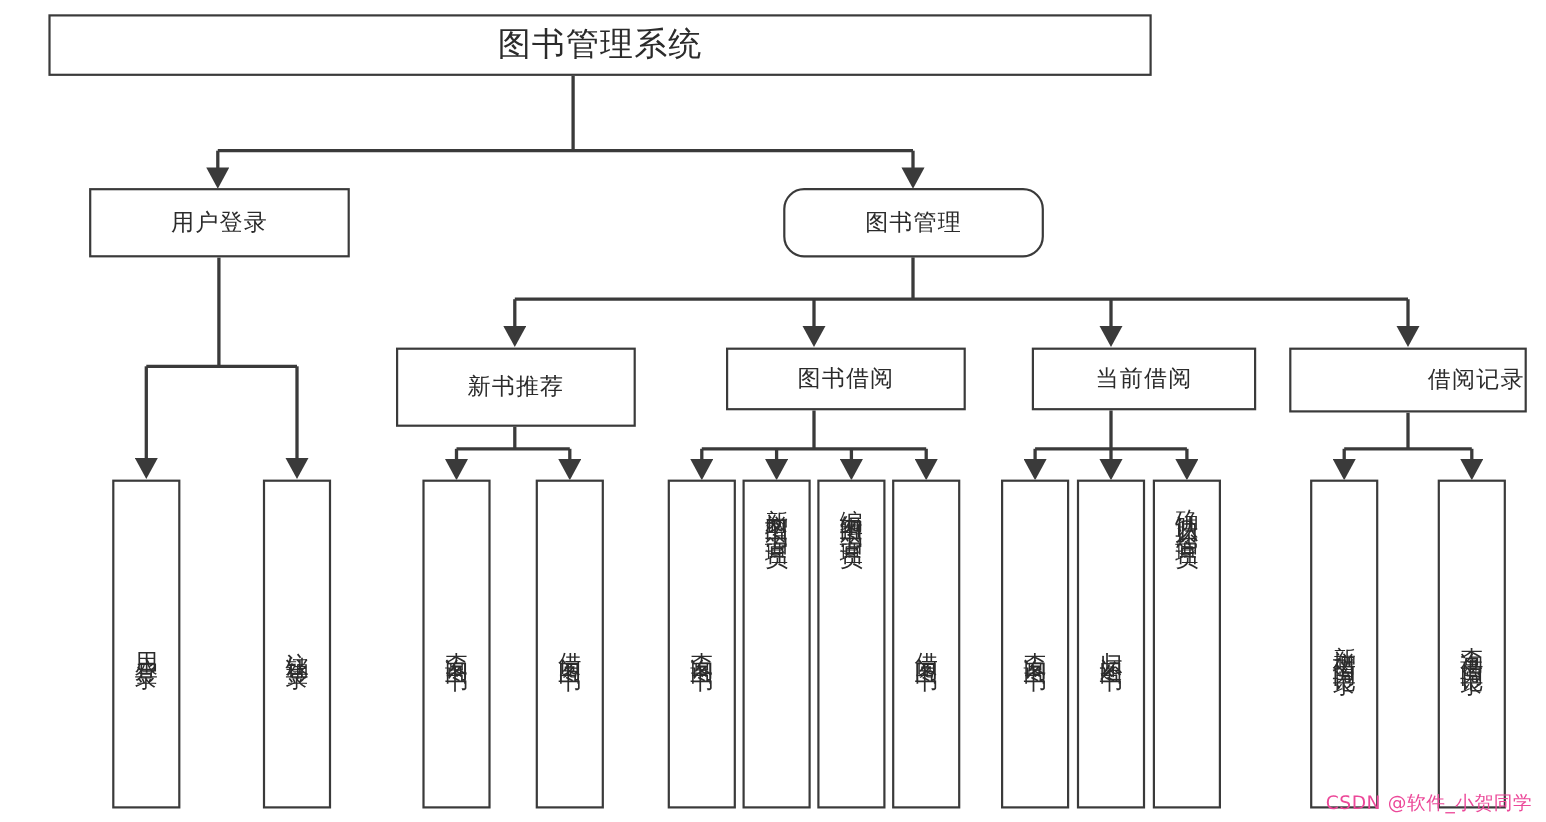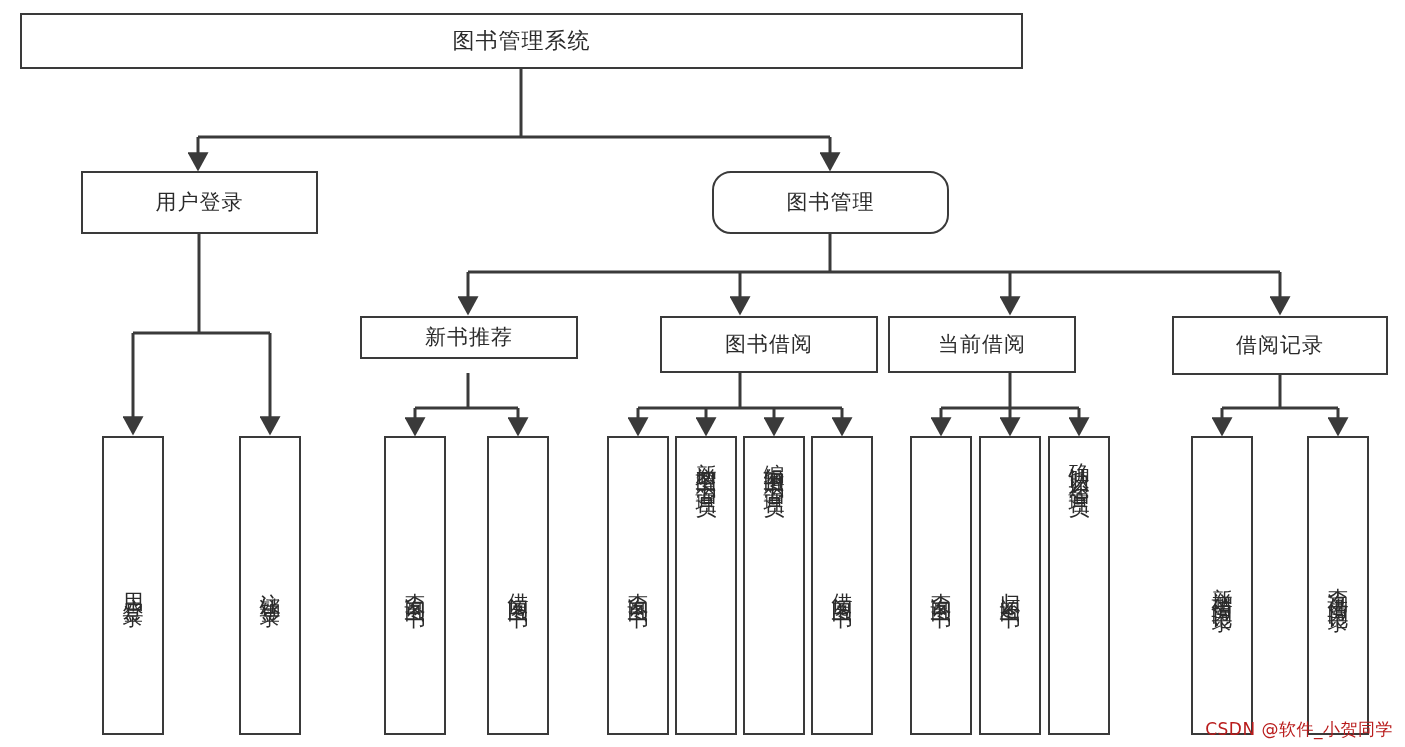--- a/index.html
+++ b/index.html
@@ -21,21 +21,21 @@
     align-items:center;
     justify-content:center;
     color:#2b2b2b;
     z-index:2;
   }
   .node.h-label{
     font-size:21px;
     letter-spacing:1px;
     line-height:1.2;
   }
-  .node.root{font-size:22px;}
+  .node.root{font-size:30px;margin-left:24px;}
   .node.leaf{
     align-items:flex-start;
     justify-content:center;
     padding-top:8px;
   }
   .vtext{
     writing-mode:vertical-rl;
     text-orientation:upright;
     font-size:21px;
     letter-spacing:5px;
@@ -43,21 +43,21 @@
     white-space:nowrap;
     display:block;
   }
   .leaf.center-v{align-items:center;padding-top:0;}
 
   .watermark{
     position:absolute;
     right:12px;
     bottom:6px;
     font-size:17px;
-    color:#b91c1c;
+    color:#ec4899;
     letter-spacing:0.5px;
     z-index:5;
     white-space:nowrap;
   }
 </style>
 </head>
 <body>
 
 <div id="diagram-root">
 
@@ -116,33 +116,33 @@
   </div>
 
   <div class="node h-label" style="left:81px;top:171px;width:237px;height:63px;">
     <span>用户登录</span>
   </div>
 
   <div class="node h-label" style="left:712px;top:171px;width:237px;height:63px;border-radius:19px;">
     <span>图书管理</span>
   </div>
 
-  <div class="node h-label" style="left:360px;top:316px;width:218px;height:43px;">
+  <div class="node h-label" style="left:360px;top:316px;width:218px;height:72px;">
     <span>新书推荐</span>
   </div>
 
   <div class="node h-label" style="left:632px;top:316px;width:218px;height:57px;margin-left:28px;">
     <span>图书借阅</span>
   </div>
 
-  <div class="node h-label" style="left:888px;top:316px;width:188px;height:57px;">
+  <div class="node h-label" style="left:938px;top:316px;width:204px;height:57px;">
     <span>当前借阅</span>
   </div>
 
-  <div class="node h-label" style="left:1172px;top:316px;width:216px;height:59px;">
+  <div class="node h-label" style="left:1172px;top:316px;width:216px;height:59px;justify-content:flex-end;">
     <span>借阅记录</span>
   </div>
 
   <div class="node leaf center-v" style="left:102px;top:436px;width:62px;height:299px;">
     <span class="vtext">用户登录</span>
   </div>
 
   <div class="node leaf center-v" style="left:239px;top:436px;width:62px;height:299px;">
     <span class="vtext">注销登录</span>
   </div>

